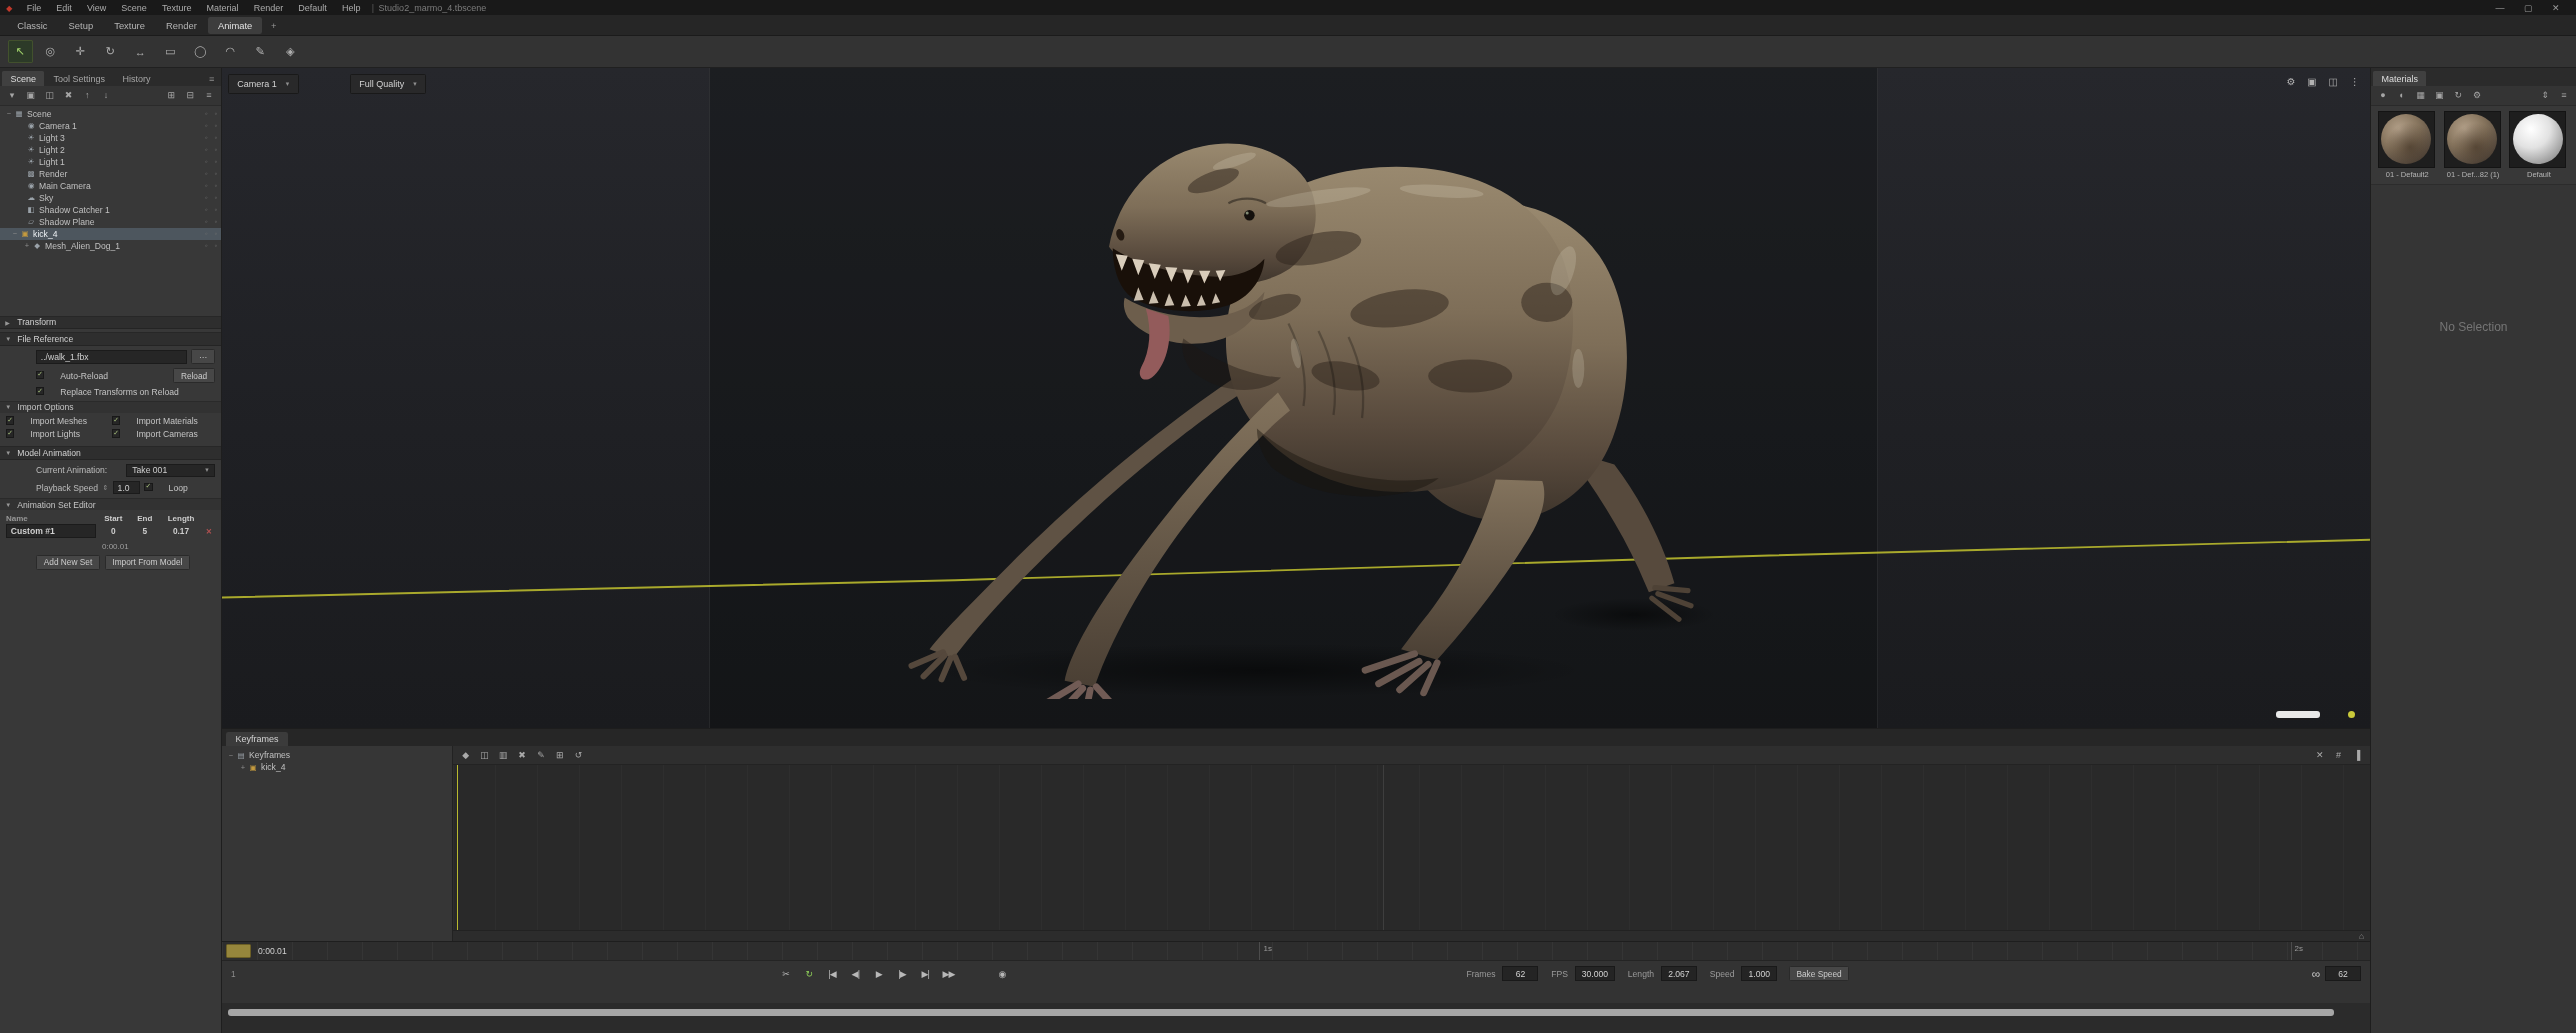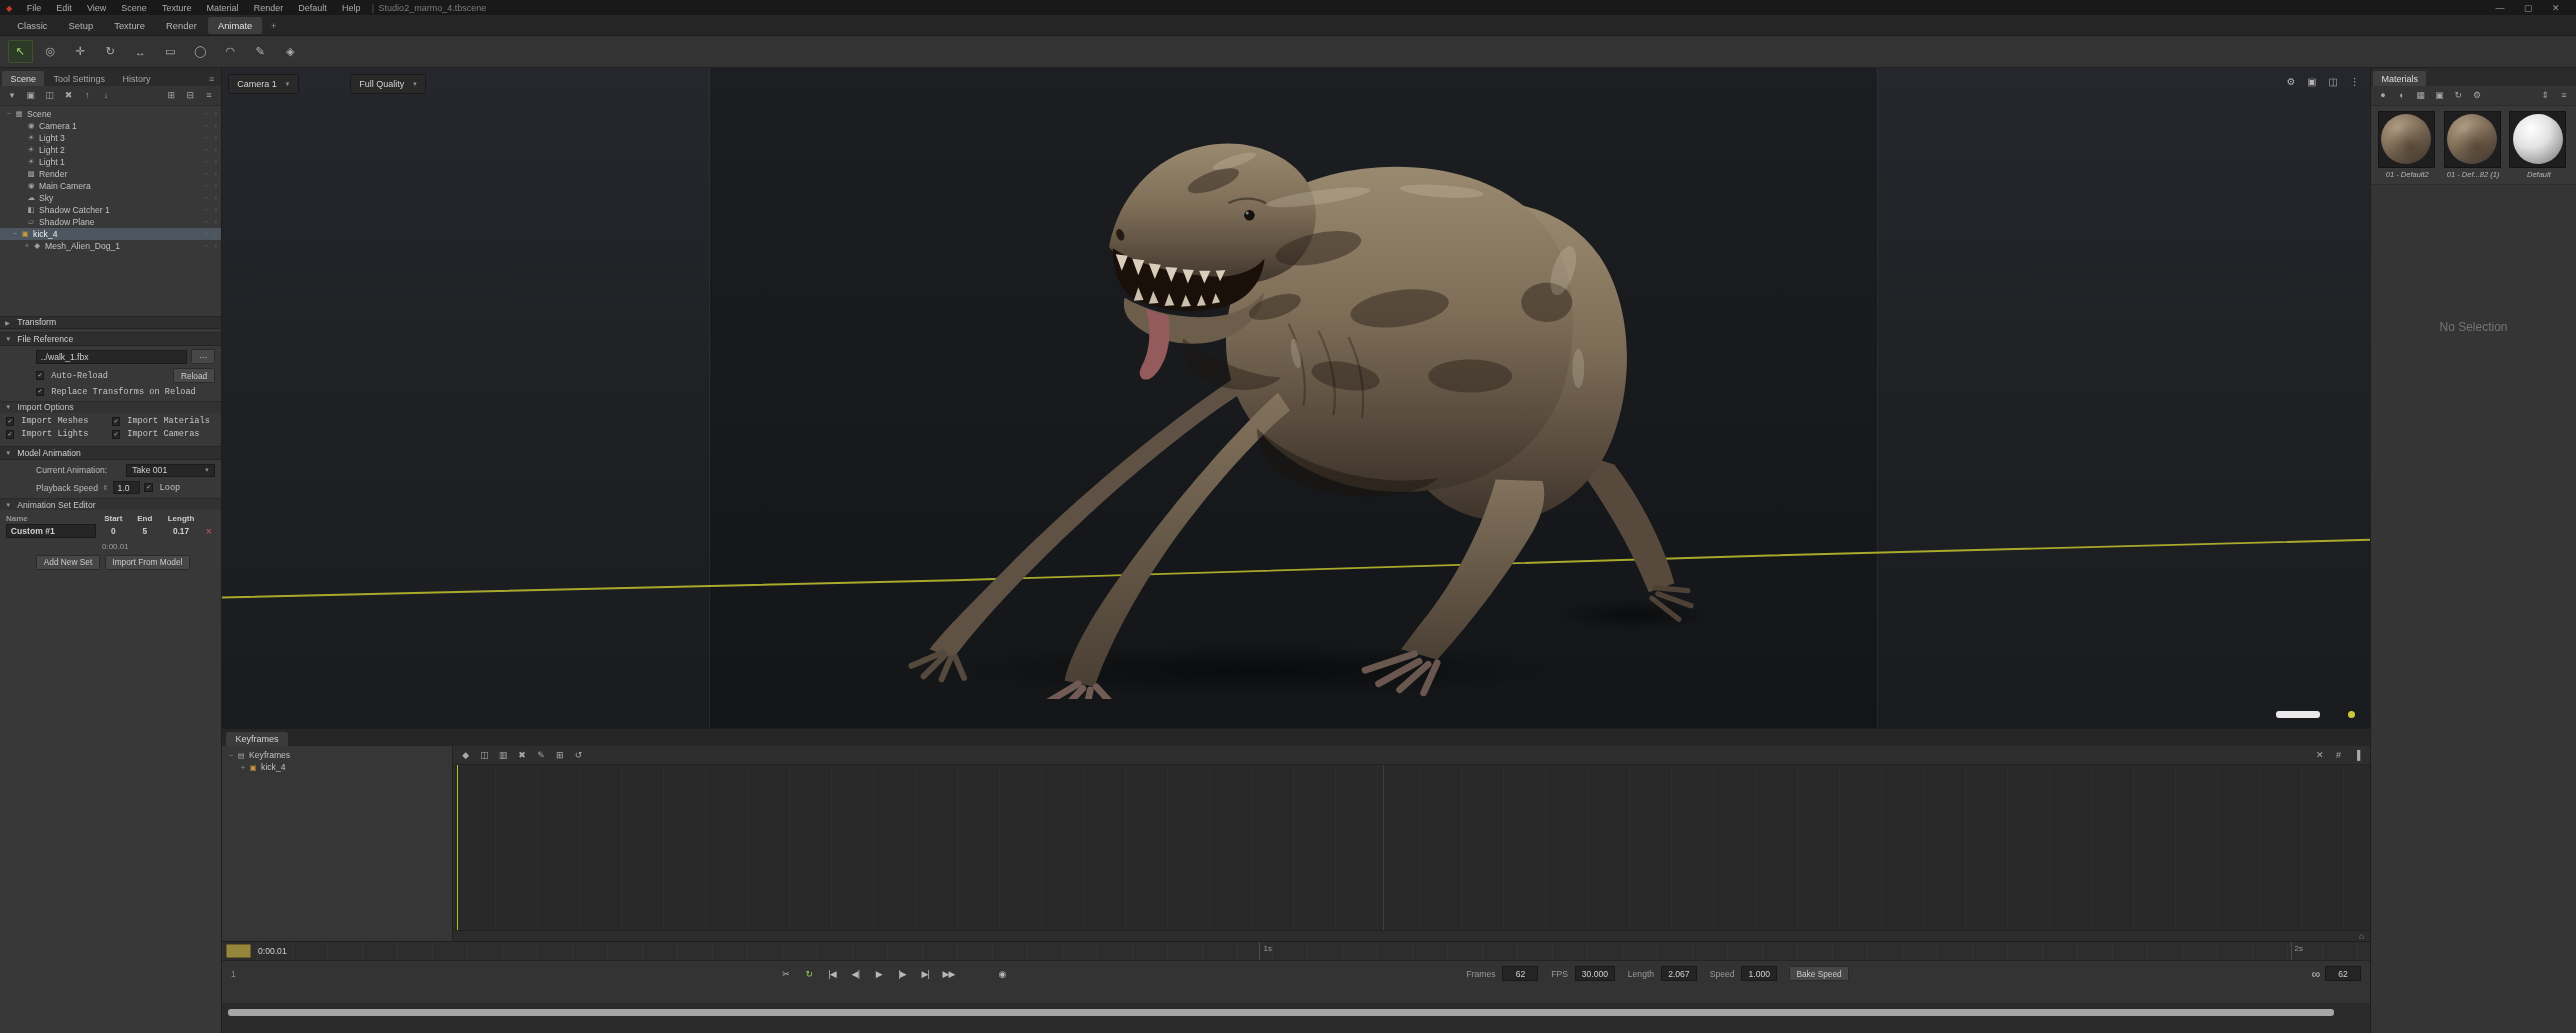--- a/index.html
+++ b/index.html
@@ -51,21 +51,21 @@
   
   .section-hdr { height:13.5px; background:#2e2e2e; border-top:0.8px solid #272727; border-bottom:0.8px solid #242424; display:flex; align-items:center; gap:4.5px; padding:0 5.3px; color:#d2d2d2; font-size:8.6px; margin-top:3px; flex:none; }
   .tri { font-size:6px; color:#979797; width:7.5px; }
   .sub-hdr { height:12px; display:flex; align-items:center; gap:4.5px; padding:0 5.3px; color:#c4c4c4; font-size:8.6px; background:#323232; border-top:0.8px solid #2a2a2a; }
   .sec-body { padding:3.8px 6px; display:flex; flex-direction:column; gap:3.8px; }
   .field-row { display:flex; align-items:center; gap:4.5px;margin-left:30px; }
   .push { margin-left:auto; }
   .lbl { color:#bdbdbd; font-size:8.6px; }
   .text-input { flex:1; background:#262626; border:0.8px solid #1b1b1b; color:#cfcfcf; height:13.5px; padding:0 3.8px; font-size:8.6px; display:flex; align-items:center; white-space:nowrap; overflow:hidden; }
   .mini-btn { background:#474747; border:0.8px solid #2a2a2a; border-radius:1.5px; color:#cccccc; padding:1.5px 6.8px; font-size:8.3px; white-space:nowrap; }
-  .cb { display:inline-flex; align-items:center; gap:7px; font-size:8.6px; color:#c5c5c5;font-family:Liberation Mono, monospace; }
+  .cb { display:inline-flex; gap:16px; font-size:8.6px; color:#c5c5c5; }
   .cb-box { width:8.3px; height:8.3px; background:#262626; border:0.8px solid #181818; color:#b3cf85; font-size:6.8px; line-height:6.8px; display:flex; align-items:center; justify-content:center; flex:none; }
   .cb-grid { display:grid; grid-template-columns:1fr 1fr; gap:3px 3px; }
   .select { background:#262626; border:0.8px solid #1b1b1b; height:13.5px; display:inline-flex; align-items:center; gap:6px; padding:0 5.3px; color:#cfcfcf; font-size:8.6px; }
   .dd { color:#8f8f8f; font-size:6.8px; }
   .set-table { display:grid; grid-template-columns:1fr 28.5px 28.5px 38px 12px; gap:1.5px 3px; align-items:center; font-size:8.3px;font-weight:bold; }
   .set-head { color:#969696; font-size:8px; }
   .cell { color:#cdcdcd; text-align:center; }
   .set-time { color:#9f9f9f; font-size:8px; margin-left:96px; }
   .x-btn { color:#b05050; text-align:center; font-size:7.5px; }
 
@@ -107,21 +107,21 @@
   .tp-btn { min-width:19.5px; height:16.5px; display:flex; align-items:center; justify-content:center; color:#b8b8b8; font-size:9px; letter-spacing:-0.8px; border-radius:1.5px; }
   .tp-btn.accent { color:#8fd05a; }
   .val-box { background:#242424; border:0.8px solid #191919; color:#d2d2d2; font-size:8.6px; padding:1.5px 6px; min-width:36px; text-align:center; }
   .f-lbl { color:#9a9a9a; font-size:8.6px; margin:0 3px 0 9px; }
   .frame-num { color:#8d8d8d; font-size:8.3px; width:15px; }
 
   .bottom-strip { flex:1; position:relative; background:#2b2b2b; }
   .h-scrollbar { position:absolute; left:6px; right:36px; top:6px; height:6.8px; background:#a6a6a6; border-radius:3px; }
 
   
-  .mat-thumbs { display:flex; gap:6.8px; padding:5.3px 6.8px; flex:none;font-style:italic; }
+  .mat-thumbs { display:flex; gap:6.8px; padding:5.3px 6.8px; flex:none; }
   .mat-item { width:59px; }
   .mat-thumb { width:57px; height:57px; background:#1e1e1e; border:0.8px solid #141414; display:flex; align-items:center; justify-content:center; }
   .ball { width:50px; height:50px; border-radius:50%; }
   .ball.tex { background:
       radial-gradient(circle at 58% 66%, rgba(50,36,24,0.55), rgba(0,0,0,0) 55%),
       radial-gradient(circle at 36% 30%, #b3a089, #86745d 42%, #5d5043 72%, #39312a 96%); }
   .ball.plain { background: radial-gradient(circle at 36% 30%, #ffffff, #e2e2e2 40%, #9d9d9d 76%, #6e6e6e); }
   .mat-label { font-size:7.5px; color:#b5b5b5; text-align:center; margin-top:2.3px; white-space:nowrap; overflow:hidden; }
   .mat-editor { flex:1; background:#353535; border-top:0.8px solid #2c2c2c; }
   .no-selection { margin-top:135px; text-align:center; color:#757575; font-size:12px; }

